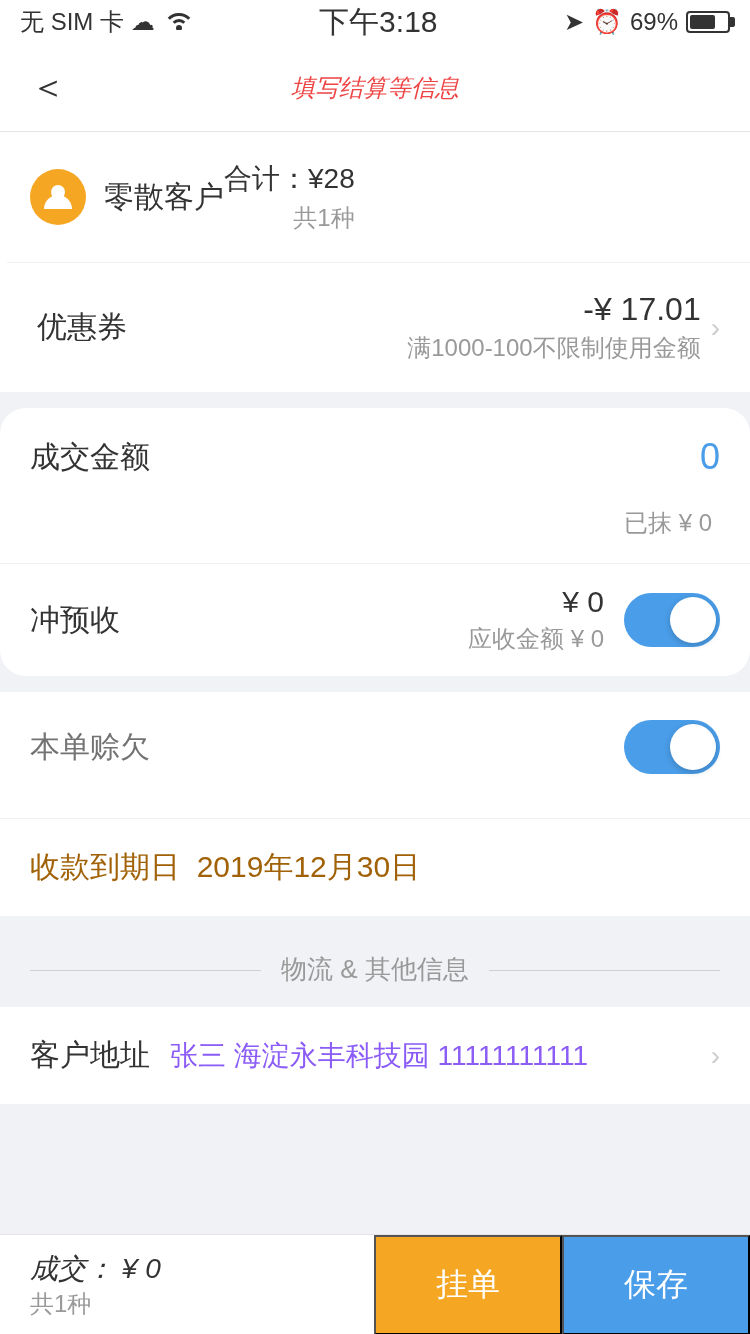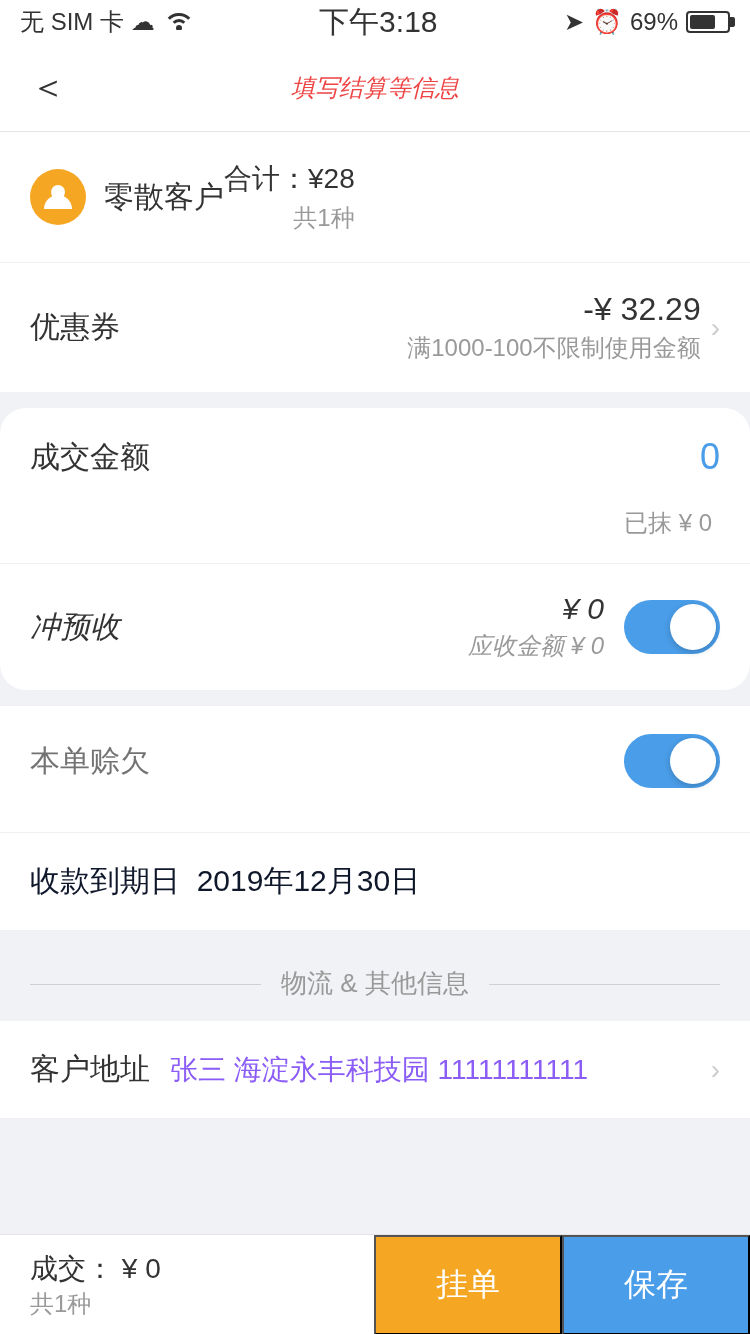--- a/index.html
+++ b/index.html
@@ -93,20 +93,21 @@
     .total-label { font-size: 28px; color: #333; }
     .total-count { font-size: 24px; color: #999; margin-top: 4px; }
 
     
     .row {
       padding: 28px 30px;
       display: flex;
       align-items: center;
       justify-content: space-between;
       border-top: 1px solid #f0f0f0;
+      margin-left: 7px;
     }
     .row-label { font-size: 30px; color: #333; }
     .row-right { text-align: right; display: flex; align-items: center; gap: 10px; }
     .coupon-discount { font-size: 32px; color: #333; font-weight: 500; }
     .coupon-desc { font-size: 24px; color: #999; margin-top: 4px; }
     .chevron { font-size: 28px; color: #ccc; }
 
     
     .amount-section { background: #fff; border-radius: 26px; }
     .amount-row {
@@ -118,26 +119,25 @@
     .amount-right { display: flex; align-items: center; gap: 20px; }
     .amount-value { font-size: 36px; color: #4a9de8; font-weight: 500; }
     .btn-round-zero {
       border: 1px solid #ccc; border-radius: 8px; padding: 10px 24px;
       font-size: 26px; color: #666; background: #fff; cursor: pointer;
     }
     .amount-sub { font-size: 24px; color: #999; text-align: right; margin-top: 4px; }
 
     
     .prereceive-row {
-      padding: 28px 30px;
+      padding: 21px 30px;
       display: flex;
       align-items: center;
       justify-content: space-between;
       border-top: 1px solid #f0f0f0;
-      font-style: italic;
     }
     .prereceive-right { display: flex; align-items: center; gap: 20px; }
     .prereceive-values { text-align: right; }
     .prereceive-amount { font-size: 30px; color: #333; }
     .prereceive-sub { font-size: 24px; color: #999; margin-top: 4px; }
 
     
     .toggle {
       width: 96px; height: 54px; border-radius: 27px; background: #4a9de8;
       position: relative; cursor: pointer; flex-shrink: 0;
@@ -158,21 +158,21 @@
       margin-bottom: 16px;
     }
     .debit-label { font-size: 30px; color: #737373; }
 
     
     .due-date-section {
       background: #fff;
       padding: 28px 30px;
       border-top: 1px solid #f0f0f0;
     }
-    .due-date-text { font-size: 30px; color: #0f172a; }
+    .due-date-text { font-size: 30px; color: #a16207; }
 
     
     .logistics-section {
       background: #f0f2f5;
       padding: 20px 30px;
       display: flex;
       align-items: center;
       justify-content: center;
       position: relative;
     }
@@ -208,21 +208,21 @@
       height: 100px;
       display: flex;
       align-items: center;
       background: #fff;
       border-top: 1px solid #e5e5e5;
     }
     .bottom-info {
       flex: 1;
       padding: 0 30px;
     }
-    .bottom-deal { font-size: 28px; color: #333; }
+    .bottom-deal { font-size: 28px; color: #333; font-style: italic; }
     .bottom-count { font-size: 24px; color: #999; }
     .bottom-btn {
       height: 100px;
       width: 188px;
       display: flex;
       align-items: center;
       justify-content: center;
       font-size: 32px;
       color: #fff;
       cursor: pointer;
@@ -275,21 +275,21 @@
       <div class="customer-right">
         <div class="total-label">合计：¥28</div>
         <div class="total-count">共1种</div>
       </div>
     </div>
 
     <div class="row">
       <span class="row-label">优惠券</span>
       <div class="row-right">
         <div>
-          <div class="coupon-discount">-¥ 32.29</div>
+          <div class="coupon-discount">-¥ 17.01</div>
           <div class="coupon-desc">满1000-100不限制使用金额</div>
         </div>
         <span class="chevron">›</span>
       </div>
     </div>
   </div>
 
   <div class="amount-section card">
     <div class="amount-row">
       <span class="row-label">成交金额</span>

